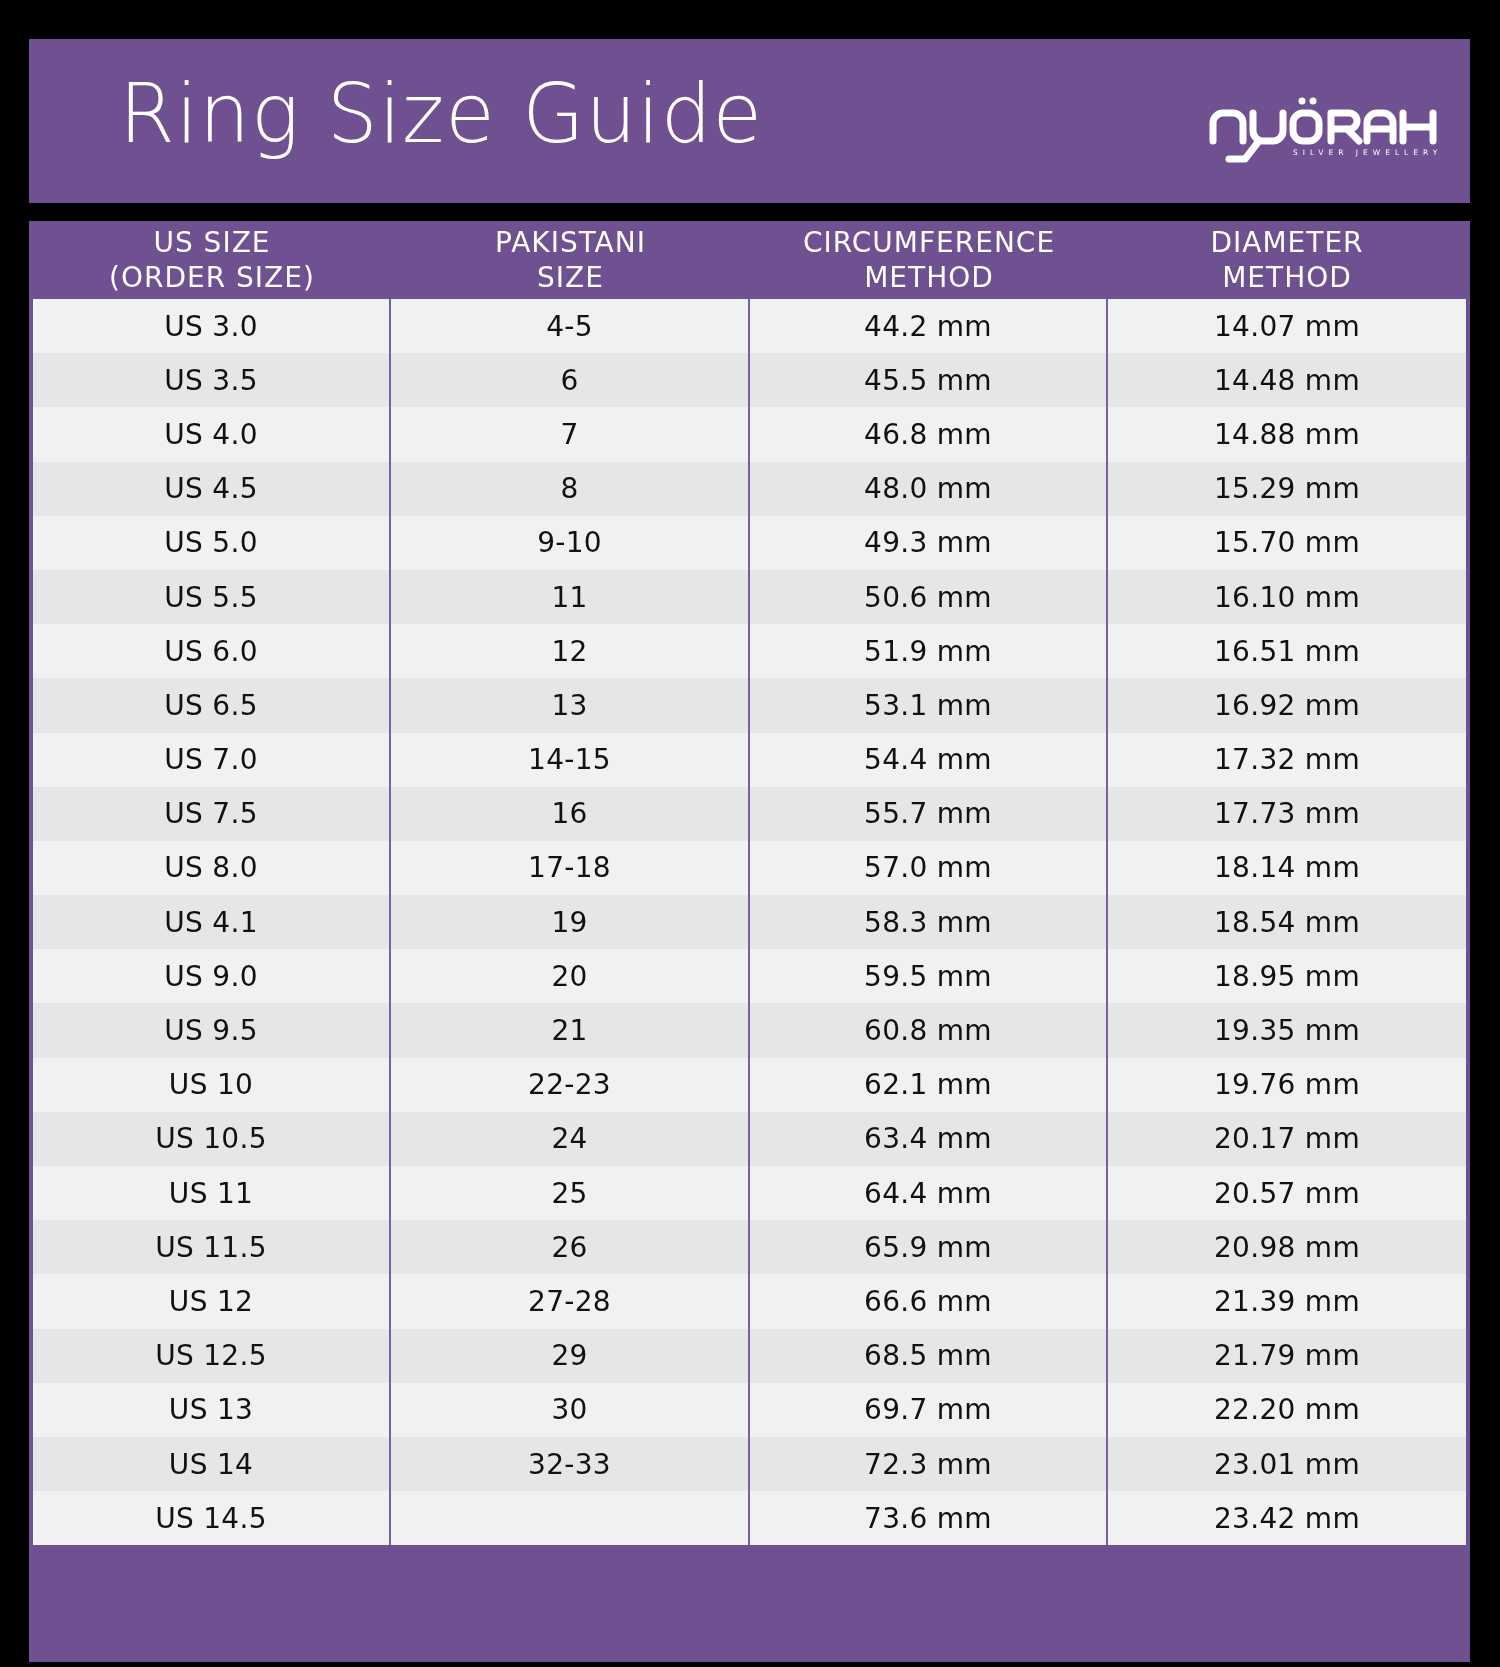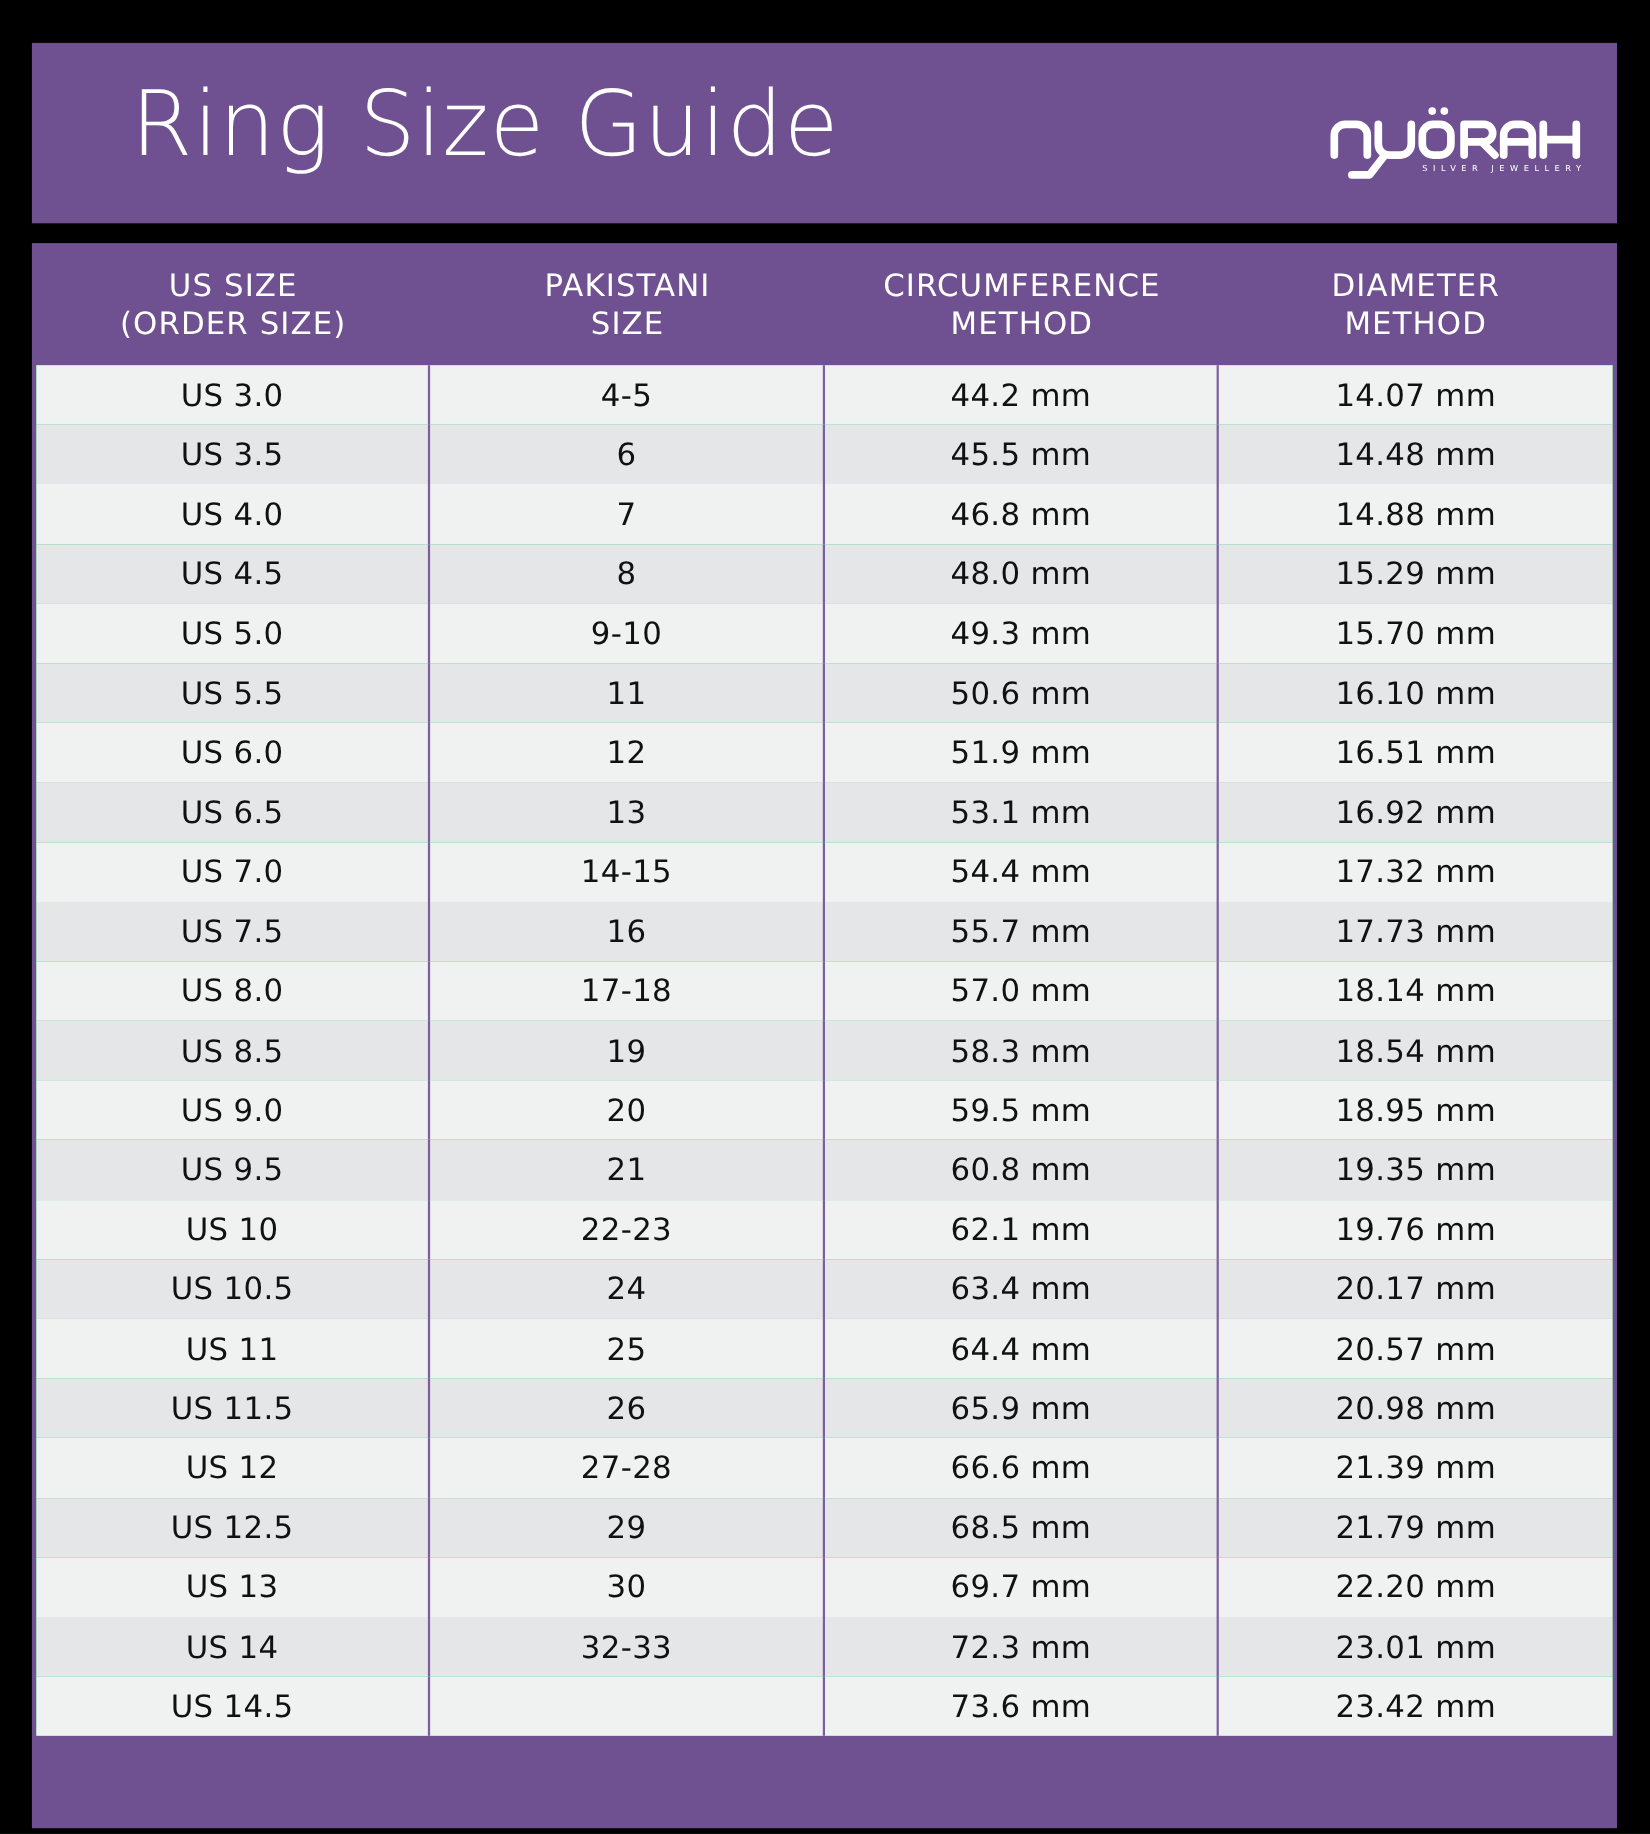--- a/index.html
+++ b/index.html
@@ -21,21 +21,21 @@
       position: absolute; right: 23px; top: 50px; width: 240px; height: 80px; text-decoration: underline;
     }
     .logo svg { width: 100%; height: 100%; }
 
     .table-wrap {
       position: absolute; left: 29px; top: 221px; width: 1441px; height: 1441px;
       background: #6f5090; padding: 0 4px 4px 4px;
     }
     .thead {
       display: grid; grid-template-columns: 358px 359px 358px 358px;
-      height: 111px; align-items: center;
+      height: 78px; align-items: center;
     }
     .thead .th {
       color: #ffffff; text-align: center; font-size: 28px; line-height: 35px;
       letter-spacing: 1px; font-weight: 400; white-space: pre-line;
     }
     .tbody { background: #22c55e; }
     .tr {
       display: grid; grid-template-columns: 358px 359px 358px 358px;
       height: 54.2px; align-items: center;
     }
@@ -149,21 +149,21 @@
         <div class="td">55.7 mm</div>
         <div class="td">17.73 mm</div>
       </div>
       <div class="tr">
         <div class="td">US 8.0</div>
         <div class="td">17-18</div>
         <div class="td">57.0 mm</div>
         <div class="td">18.14 mm</div>
       </div>
       <div class="tr">
-        <div class="td">US 8.5</div>
+        <div class="td">US 4.1</div>
         <div class="td">19</div>
         <div class="td">58.3 mm</div>
         <div class="td">18.54 mm</div>
       </div>
       <div class="tr">
         <div class="td">US 9.0</div>
         <div class="td">20</div>
         <div class="td">59.5 mm</div>
         <div class="td">18.95 mm</div>
       </div>

